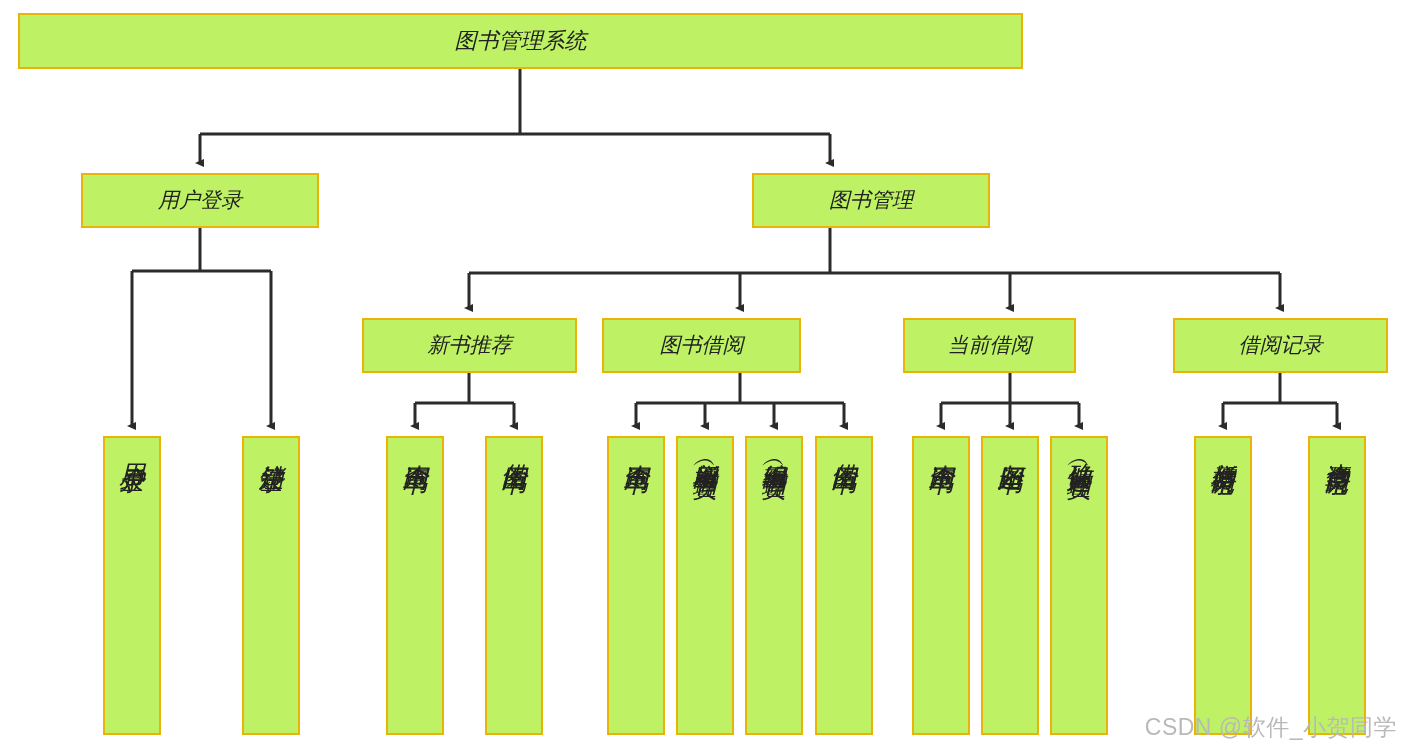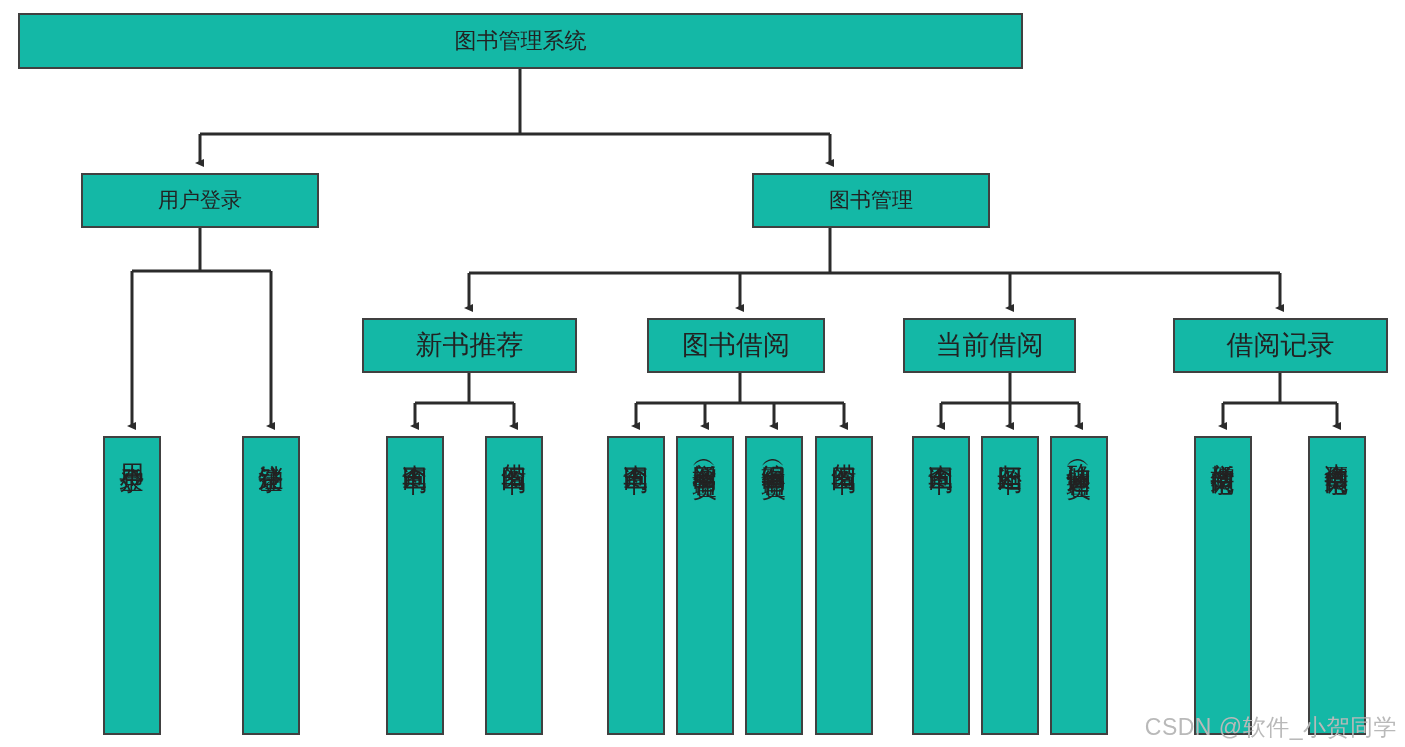--- a/index.html
+++ b/index.html
@@ -21,49 +21,50 @@
     position: absolute;
     left: 0;
     top: 0;
     width: 1405px;
     height: 747px;
     pointer-events: none;
   }
   .node {
     position: absolute;
     box-sizing: border-box;
-    background: #14b8a6;
-    border: 2px solid #404040;
+    background: #bef264;
+    border: 2px solid #eab308;
     display: flex;
     align-items: center;
     justify-content: center;
     color: #222222;
     z-index: 2;
+    font-style: italic;
   }
   .node .lbl {
     display: block;
     text-align: center;
     line-height: 1.18;
     white-space: nowrap;
   }
   
   .node.root { left: 18px; top: 13px; width: 1005px; height: 56px; }
   .node.root .lbl { font-size: 22px; }
 
   
   .node.l1 { height: 55px; }
   .node.l1 .lbl { font-size: 21px; }
   .node.n-user-login  { left: 81px;  top: 173px; width: 238px; }
   .node.n-book-manage { left: 711px; top: 173px; width: 238px; margin-left: 41px; }
 
   
   .node.l2 { height: 55px; top: 318px; }
-  .node.l2 .lbl { font-size: 27px; text-align: center; }
+  .node.l2 .lbl { font-size: 21px; text-align: center; }
   .node.n-newbook   { left: 362px;  width: 215px; }
-  .node.n-borrow    { left: 647px;  width: 178px; }
+  .node.n-borrow    { left: 602px;  width: 199px; }
   .node.n-current   { left: 903px;  width: 173px; }
   .node.n-record    { left: 1173px; width: 215px; }
 
   
   .node.leaf {
     top: 436px;
     height: 299px;
     width: 58px;
     align-items: flex-start;
     padding-top: 6px;

